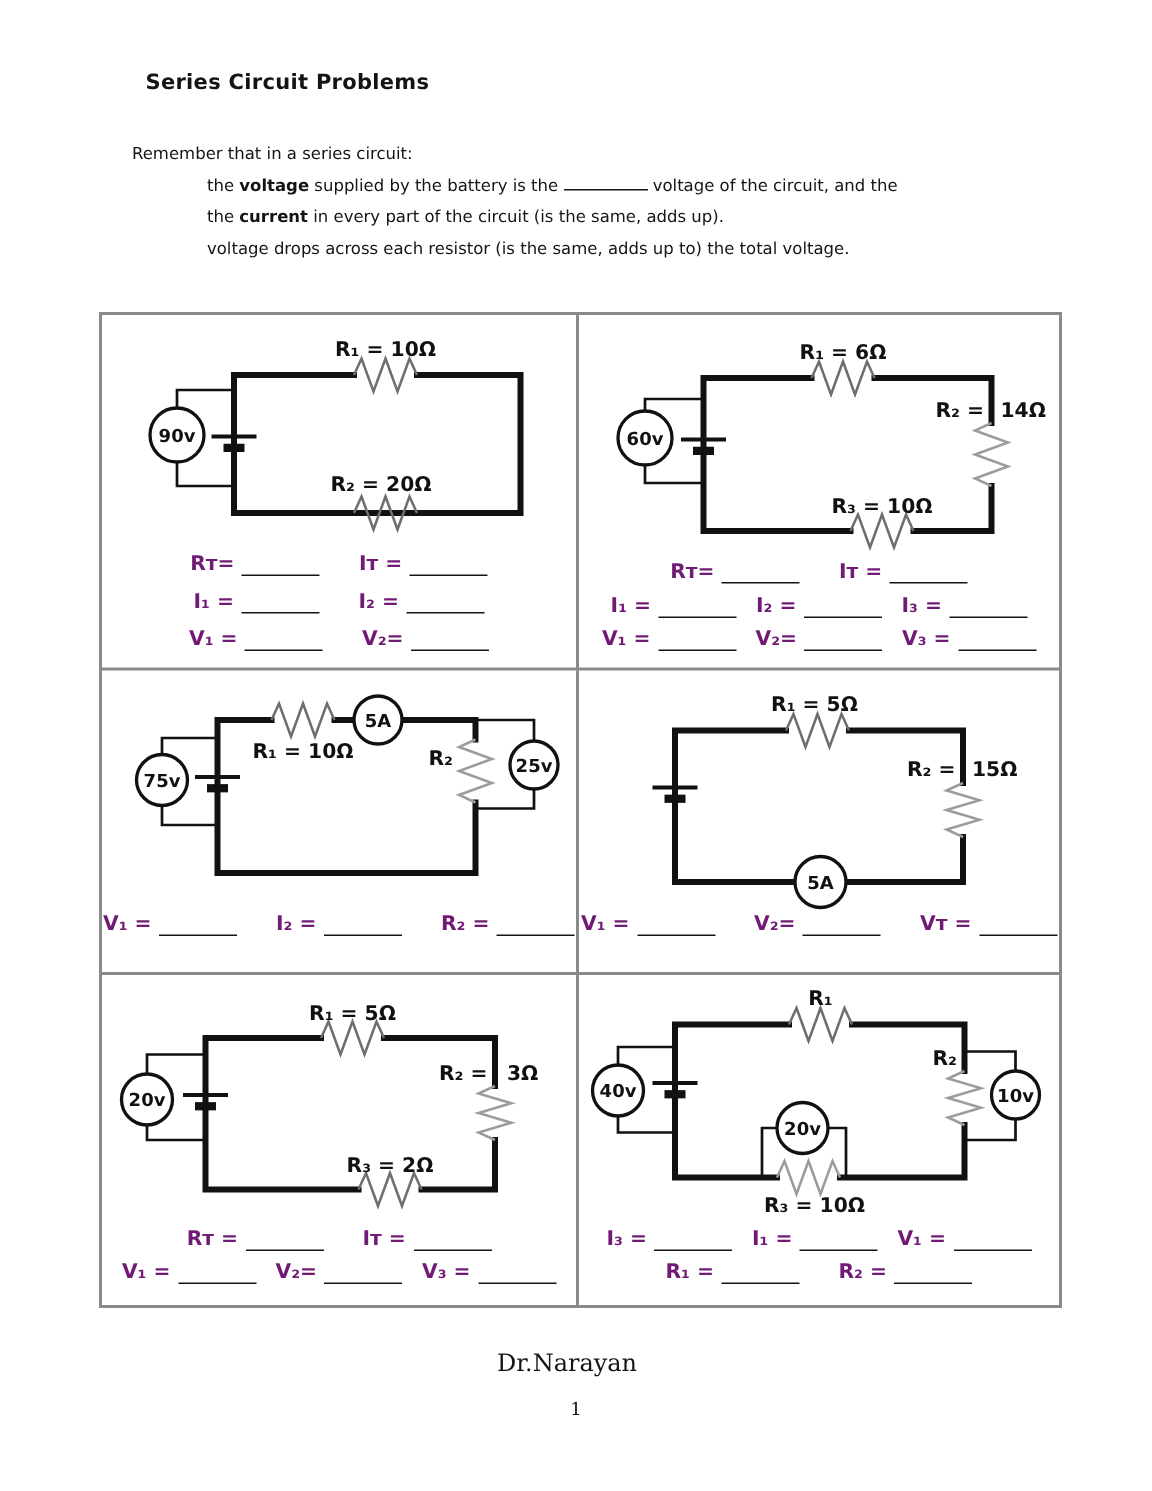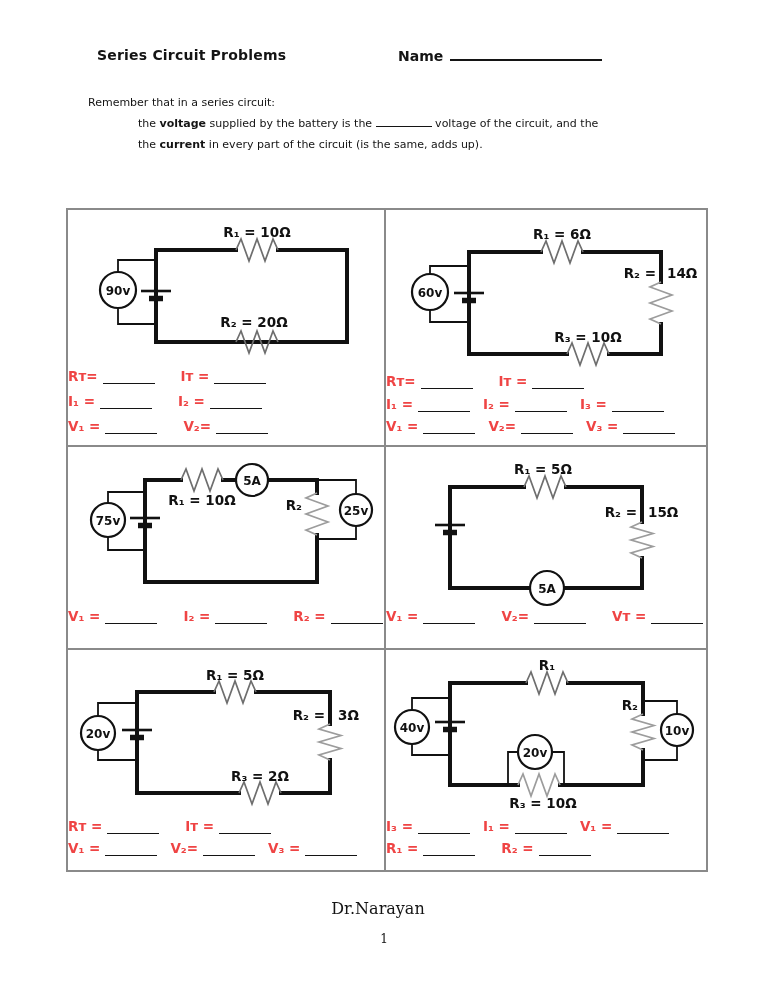--- a/index.html
+++ b/index.html
@@ -32,46 +32,44 @@
   .resv{stroke:#9c9c9c;stroke-width:1.7;fill:none;}
   .meter{fill:#fff;stroke:#111;stroke-width:2.2;}
   .blong{stroke:#111;stroke-width:2.6;}
   .bshort{stroke:#111;stroke-width:5.5;}
   svg text{font-family:"DejaVu Sans",sans-serif;font-size:13.5px;font-weight:600;fill:#111;}
   svg text.mtxt{font-size:12px;text-anchor:middle;}
   svg text.mid{text-anchor:middle;}
   svg text.enda{text-anchor:end;}
 
   
-  .ans-row{position:absolute;left:0;right:0;display:flex;justify-content:flex-start;align-items:flex-end;
-           gap:26px;font-size:13.5px;font-weight:600;color:#ef4444;}
+  .ans-row{position:absolute;left:0;right:0;display:flex;justify-content:center;align-items:flex-end;
+           gap:26px;font-size:13.5px;font-weight:600;color:#701a75;}
   .ans-row.tight{gap:13px;}
   .ans-item{display:inline-flex;align-items:flex-end;gap:5px;white-space:nowrap;}
   .blank{display:inline-block;width:52px;height:13px;border-bottom:1.7px solid #141414;}
 
   
   .author{position:absolute;left:0;right:12px;top:899px;text-align:center;
           font-family:"DejaVu Serif","Liberation Serif",serif;font-size:16px;font-weight:400;}
   .pagenum{position:absolute;left:0;right:0;top:932px;text-align:center;
            font-family:"DejaVu Serif","Liberation Serif",serif;font-size:12px;}
 </style>
 </head>
 <body>
 
 <div class="page">
 
   <div class="title">Series Circuit Problems</div>
-  <div class="namewrap">
-    <span>Name</span><span class="name-blank"></span>
-  </div>
 
   <div class="intro">
     <div>Remember that in a series circuit:</div>
     <div class="ind"><span>the </span><b>voltage</b><span> supplied by the battery is the </span><span class="intro-blank"></span><span> voltage of the circuit, and the</span></div>
     <div class="ind"><span>the </span><b>current</b><span> in every part of the circuit (is the same, adds up).</span></div>
+    <div class="ind">voltage drops across each resistor (is the same, adds up to) the total voltage.</div>
   </div>
 
   <div class="grid">
 
     <div class="cell">
       <svg width="318" height="237" viewBox="0 0 318 237">
         <path class="wire" d="M88,40 H168 M210,40 H279 M279,40 V132 M210,132 H168 M279,132 H210 M88,132 H168 M88,40 V132"></path>
         <polyline class="res" points="168,40 173,29 181,51 189,29 197,51 205,29 210,40"></polyline>
         <polyline class="res" points="168,132 173,121 181,143 189,121 197,143 205,121 210,132"></polyline>
         <line class="blong" x1="73" y1="81" x2="103" y2="81"></line>

